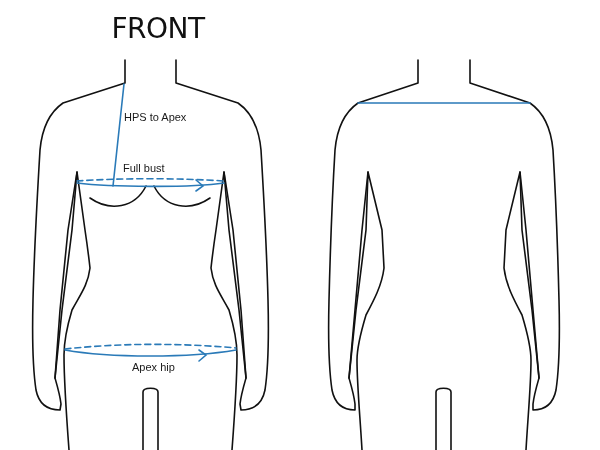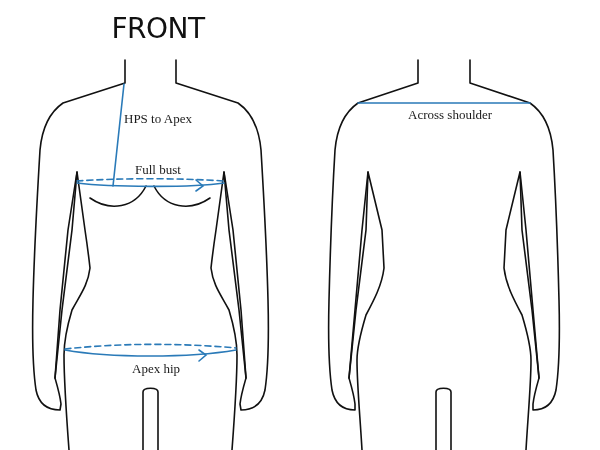--- a/index.html
+++ b/index.html
@@ -1,19 +1,19 @@
 <!DOCTYPE html>
 <html><head>
 <meta charset="utf-8">
 <style>
   html, body { margin: 0; padding: 0; background: #ffffff; }
   body { width: 600px; height: 450px; overflow: hidden; position: relative; font-family: "Liberation Sans", "DejaVu Sans", sans-serif; }
   #stage { position: absolute; left: 0; top: 0; width: 600px; height: 450px; }
   .title { position: absolute; top: 12px; font-size: 28px; color: #111; font-family: "DejaVu Sans", "Liberation Sans", sans-serif; letter-spacing: -0.5px; transform: translateX(-50%); white-space: nowrap; }
-  .label { position: absolute; font-size: 13px; color: #1a1a1a; font-family: Liberation Serif, serif; white-space: nowrap; }
+  .label { position: absolute; font-size: 11px; color: #1a1a1a; font-family: Liberation Sans, sans-serif; white-space: nowrap; }
   svg { position: absolute; left: 0; top: 0; }
   .outline { fill: none; stroke: #111; stroke-width: 1.6; stroke-linejoin: round; stroke-linecap: round; }
   .measure { fill: none; stroke-width: 1.6; stroke-linecap: round; }
 </style>
 </head>
 <body>
 
 <div id="stage">
 
   <svg width="600" height="450" viewBox="0 0 600 450">
@@ -54,17 +54,16 @@
     </g>
 
     <g>
       <line class="measure" x1="358" y1="103" x2="530" y2="103" stroke="#2a7ab8"></line>
     </g>
   </svg>
 
   <div class="title" style="left:158px;">FRONT</div>
 
   <div class="label" style="left:124px; top:111px;">HPS to Apex</div>
-  <div class="label" style="left:135px; top:162px;">Full bust</div>
+  <div class="label" style="left:123px; top:162px;">Full bust</div>
   <div class="label" style="left:132px; top:361px;">Apex hip</div>
-  <div class="label" style="left:408px; top:107px;">Across shoulder</div>
 
 </div>
 
 </body></html>

